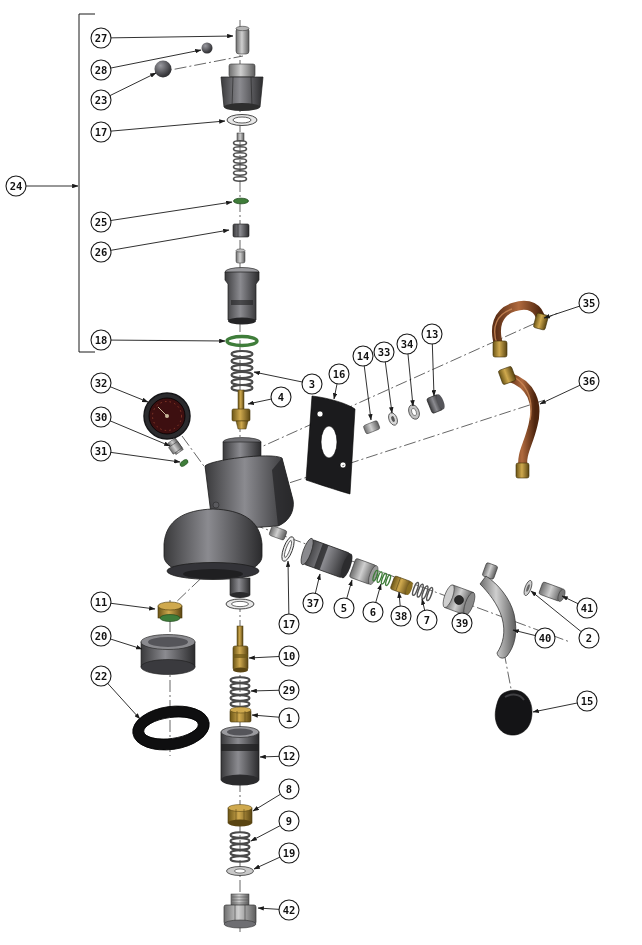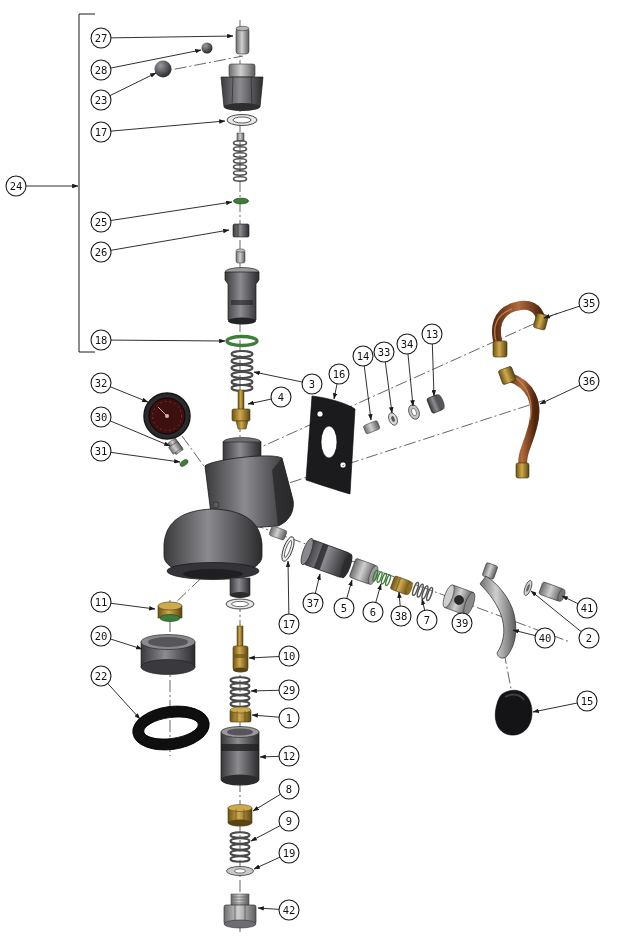--- a/index.html
+++ b/index.html
@@ -1,17 +1,17 @@
 <!DOCTYPE html>
 <html><head>
 <meta charset="utf-8">
 <style>
   html,body{margin:0;padding:0;background:#ffffff;}
   .stage{position:relative;width:642px;height:945px;background:#fff;overflow:hidden;
-         font-family:"DejaVu Sans Mono", monospace;}
+         font-family:"DejaVu Sans Mono", monospace;font-weight:bold;}
   svg{display:block}
   .co{fill:#ffffff;stroke:#1a1a1a;stroke-width:1.1;}
   .cl{font-family:"DejaVu Sans Mono", monospace;font-size:10.5px;fill:#111;
       text-anchor:middle;dominant-baseline:central;}
   .ld{stroke:#1a1a1a;stroke-width:0.9;fill:none;marker-end:url(#arr);}
   .cx{stroke:#555;stroke-width:0.9;fill:none;stroke-dasharray:12 3 2 3;}
   .coil{fill:none;stroke:#4a4a4a;stroke-width:2.1;}
   .coilthin{fill:none;stroke:#4f4f4f;stroke-width:1.6;}
 </style>
 </head>

